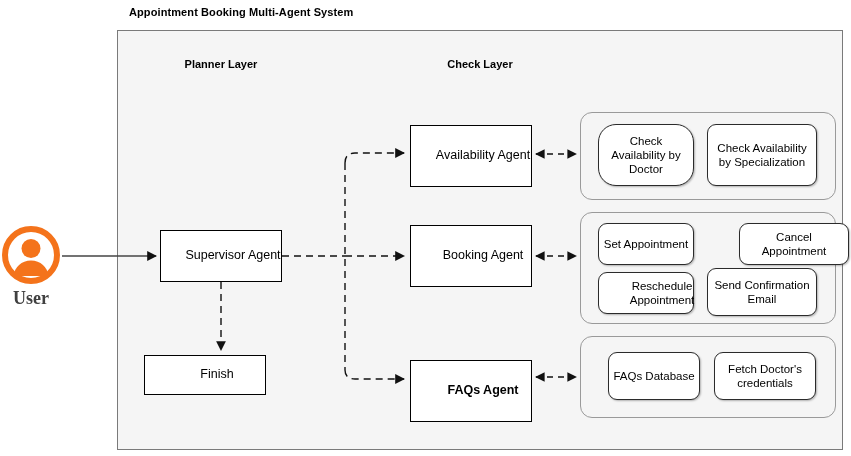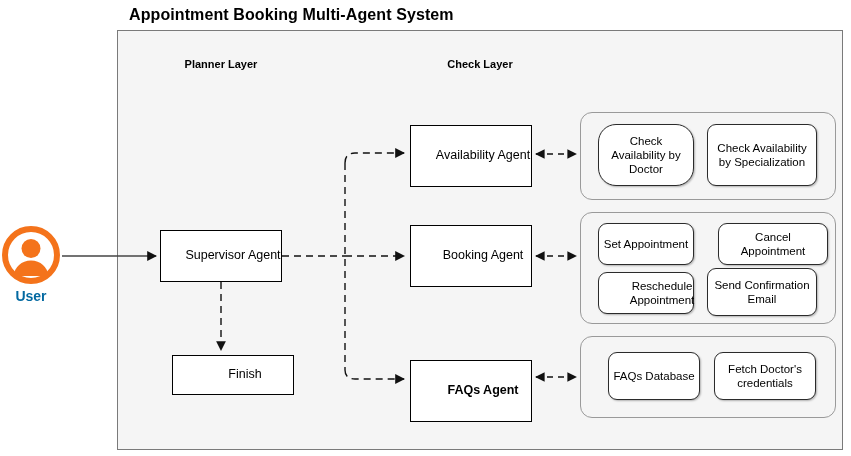--- a/index.html
+++ b/index.html
@@ -21,21 +21,21 @@
     left: 0; top: 0;
     width: 851px;
     height: 456px;
   }
 
   
   .diagram-title {
     position: absolute;
     left: 129px;
     top: 6px;
-    font-size: 16px;
+    font-size: 11px;
     font-weight: bold;
     letter-spacing: 0.1px;
     color: #000;
     white-space: nowrap;
   }
 
   
   .system-box {
     position: absolute;
     left: 117px;
@@ -70,21 +70,21 @@
     align-items: center;
     justify-content: center;
     text-align: center;
     font-size: 12.5px;
     line-height: 1.25;
     color: #000;
     padding-left: 24px;
   }
 
   .node-supervisor { left: 160px; top: 230px; width: 122px; height: 52px; }
-  .node-finish     { left: 172px; top: 355px; width: 122px; height: 40px; text-align: center; }
+  .node-finish     { left: 144px; top: 355px; width: 122px; height: 40px; text-align: center; }
 
   .node-agent { width: 122px; height: 62px; left: 410px; }
   .agent-availability { top: 125px; }
   .agent-booking      { top: 225px; }
   .agent-faqs         { top: 360px; font-weight: bold; }
 
   
   .tool-group {
     position: absolute;
     background: #f5f5f5;
@@ -114,44 +114,45 @@
     color: #000;
     padding: 2px 4px;
     box-shadow: 1px 1px 2px rgba(0,0,0,0.28);
   }
 
   
   .tool-a1 { left: 598px; top: 124px; width: 96px; height: 62px; border-radius: 18px; }
   .tool-a2 { left: 707px; top: 124px; width: 110px; height: 62px; }
   
   .tool-b1 { left: 598px; top: 223px; width: 96px; height: 42px; }
-  .tool-b2 { left: 718px; top: 223px; width: 110px; height: 42px; }
+  .tool-b2 { left: 739px; top: 223px; width: 110px; height: 42px; }
   .tool-b3 { left: 598px; top: 272px; width: 96px; height: 42px; padding-left: 36px; }
   .tool-b4 { left: 707px; top: 268px; width: 110px; height: 48px; }
   
   .tool-f1 { left: 608px; top: 352px; width: 92px; height: 48px; }
   .tool-f2 { left: 714px; top: 352px; width: 102px; height: 48px; }
 
   
   .user-actor {
     position: absolute;
     left: 2px;
     top: 226px;
     width: 58px;
     height: 58px;
   }
   .user-label {
     position: absolute;
     left: 0px;
     top: 288px;
     width: 62px;
     text-align: center;
-    font-size: 14px;
+    font-size: 18px;
     font-weight: bold;
-    color: #0369a1;
+    color: #404040;
+    font-family: Liberation Serif, serif;
   }
 
   
   .connectors {
     position: absolute;
     left: 0; top: 0;
     width: 851px;
     height: 456px;
     pointer-events: none;
   }

